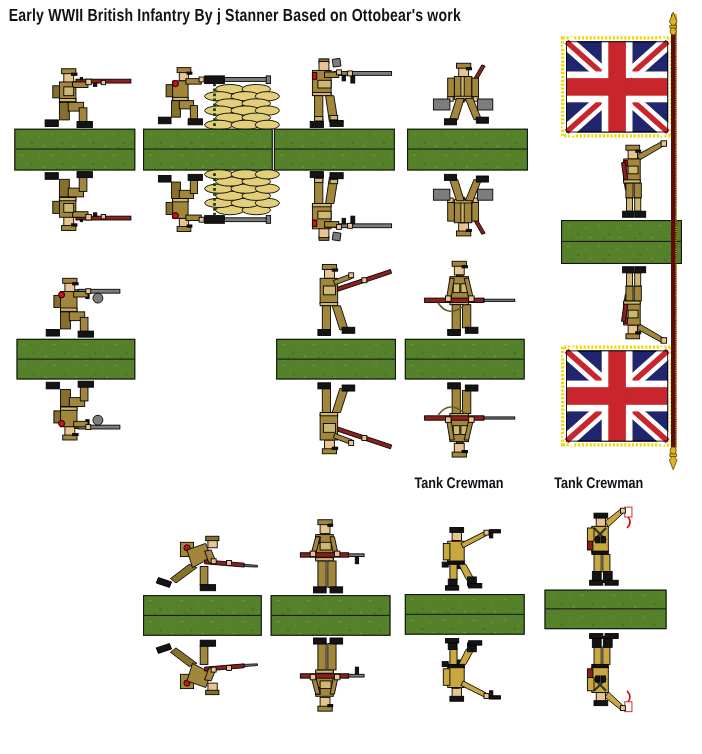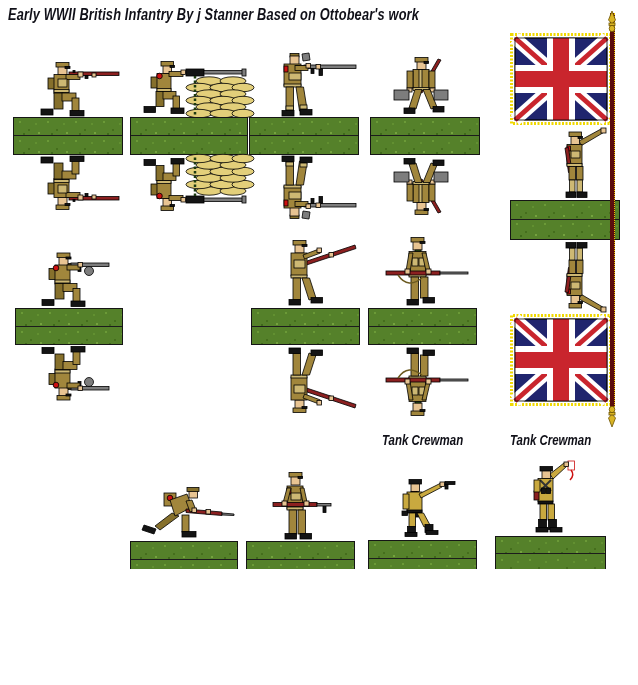--- a/index.html
+++ b/index.html
@@ -1,35 +1,35 @@
 <!DOCTYPE html>
 <html><head>
 <meta charset="utf-8">
 <style>
   html,body{margin:0;padding:0;background:#fff;}
-  .sheet{position:relative;width:638px;height:569px;background:#ffffff;overflow:hidden;
-         font-family:"Liberation Sans",sans-serif;color:#0a0a0a;font-style:italic;}
+  .sheet{position:relative;width:638px;height:685px;background:#ffffff;overflow:hidden;
+         font-family:"Liberation Sans",sans-serif;color:#0a0a0a;}
   .title{position:absolute;left:8px;top:6px;white-space:nowrap;}
   .title .cond{display:inline-block;transform:scaleX(.8);transform-origin:left center;
                font-size:16px;font-weight:600;letter-spacing:.2px;color:#101018;}
   .unit{position:absolute;left:0;top:0;width:0;height:0;}
   .fig{position:absolute;overflow:visible;}
   .flip{transform:scaleY(-1);}
   .base{position:absolute;box-sizing:border-box;border:1px solid #151515;
         background-color:#55812a;
         background-image:
           radial-gradient(3px 2px at 6px 4px, #6b9a37 40%, rgba(0,0,0,0) 41%),
           radial-gradient(3px 2px at 15px 12px, #456e1d 40%, rgba(0,0,0,0) 41%),
           radial-gradient(2px 2px at 22px 6px, #629031 40%, rgba(0,0,0,0) 41%),
           radial-gradient(2px 2px at 10px 16px, #3f6a1a 40%, rgba(0,0,0,0) 41%),
           radial-gradient(2px 2px at 25px 15px, #74a23e 40%, rgba(0,0,0,0) 41%);
         background-size:28px 19px;}
   .base::after{content:'';position:absolute;left:0;right:0;top:calc(50% - 1px);
                border-top:1.4px solid #1c1c1c;}
-  .unit-label{position:absolute;text-align:center;white-space:nowrap;}
+  .unit-label{position:absolute;text-align:left;white-space:nowrap;}
   .unit-label .cond{display:inline-block;transform:scaleX(.82);transform-origin:center;
                     font-size:14px;font-weight:600;color:#101018;}
   .pole{position:absolute;background:#5a0d0d;border-right:1px dotted #e8c400;}
   .finial{position:absolute;overflow:visible;}
   .finial.bottom{transform:rotate(180deg);}
 </style>
 </head>
 <body>
 
 <svg width="0" height="0" style="position:absolute" aria-hidden="true">

